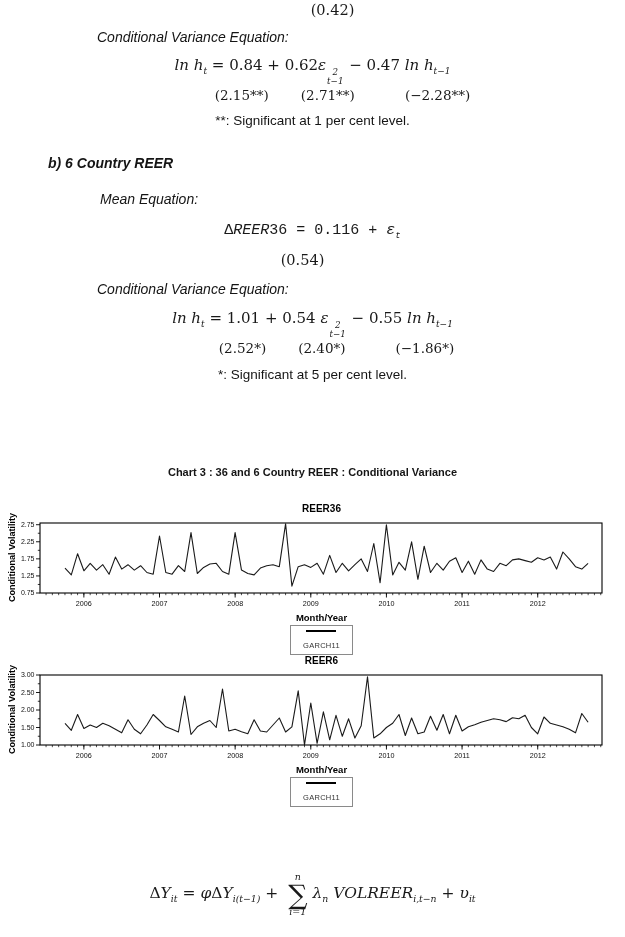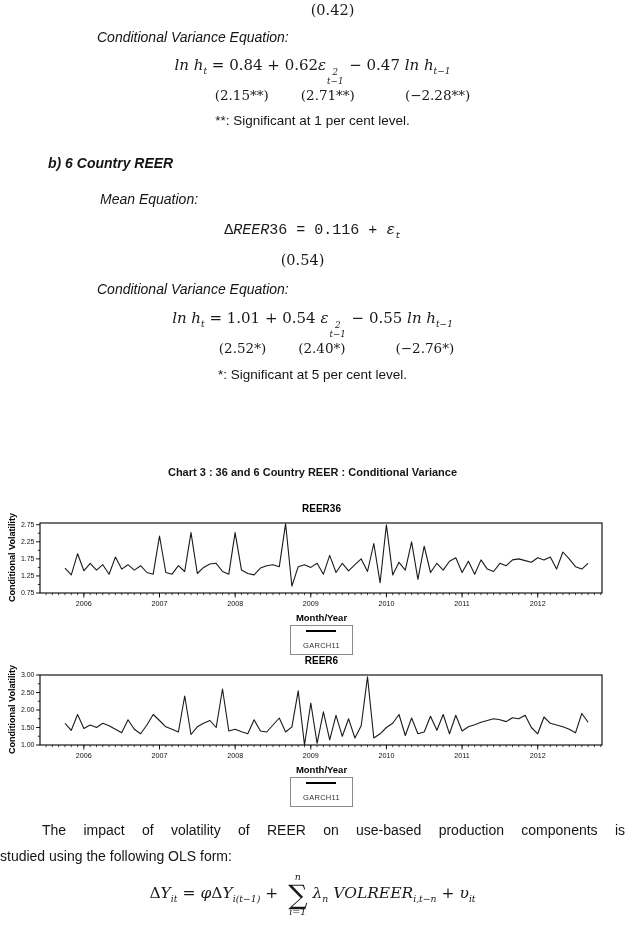--- a/index.html
+++ b/index.html
@@ -79,21 +79,21 @@
   <div class="abs ital-label" style="top:281px;left:97px;">Conditional Variance Equation:</div>
 
   <div class="abs center math" style="top:309px;"><i>ln h</i><sub>t</sub><span> = 1.01 + 0.54 </span><i>ε</i><span class="mstack">
         <span>2</span>
         <span>t−1</span>
       </span><span> −  0.55 </span><i>ln h</i><sub>t−1</sub></div>
 
   <div class="abs tstat-row" style="top:340px;padding-left:24px;">
     <span>(2.52*)</span>
     <span>(2.40*)</span>
-    <span>(−2.76*)</span>
+    <span>(−1.86*)</span>
   </div>
 
   <div class="abs center note" style="top:367px;">*: Significant at 5 per cent level.</div>
 
 
   <div class="abs center heading-bold" style="top:466px;">Chart 3 : 36 and 6 Country REER : Conditional Variance</div>
 
   <div class="abs chart-block" style="top:502px;">
     <div class="chart-title">REER36</div>
     <div class="ylabel">Conditional Volatility</div>
@@ -353,24 +353,20 @@
       </svg>
     <div class="xlabel">Month/Year</div>
     <div class="legend-wrap">
       <span class="legend-box">
         <span class="legend-line"></span>
         <span class="legend-text">GARCH11</span>
       </span>
     </div>
   </div>
 
-  <div class="abs para" style="top:817px;">
-    <span class="line-just indent">The impact of volatility of REER on use-based production components is</span>
-    <span class="line-norm">studied using the following OLS form:</span>
-  </div>
 
   <div class="abs center math" style="top:872px;font-size:15.5px;"><span>Δ</span><i>Y</i><sub>it</sub><span> = </span><i>φ</i><span>Δ</span><i>Y</i><sub>i(t−1)</sub><span> + </span><span class="bigop">
         <span class="top">n</span>
         <span class="op">∑</span>
         <span class="bot">i=1</span>
       </span><i>λ</i><sub>n</sub><span> </span><i>VOLREER</i><sub>i,t−n</sub><span> + </span><i>υ</i><sub>it</sub></div>
 
 </div>
 
 </body></html>

